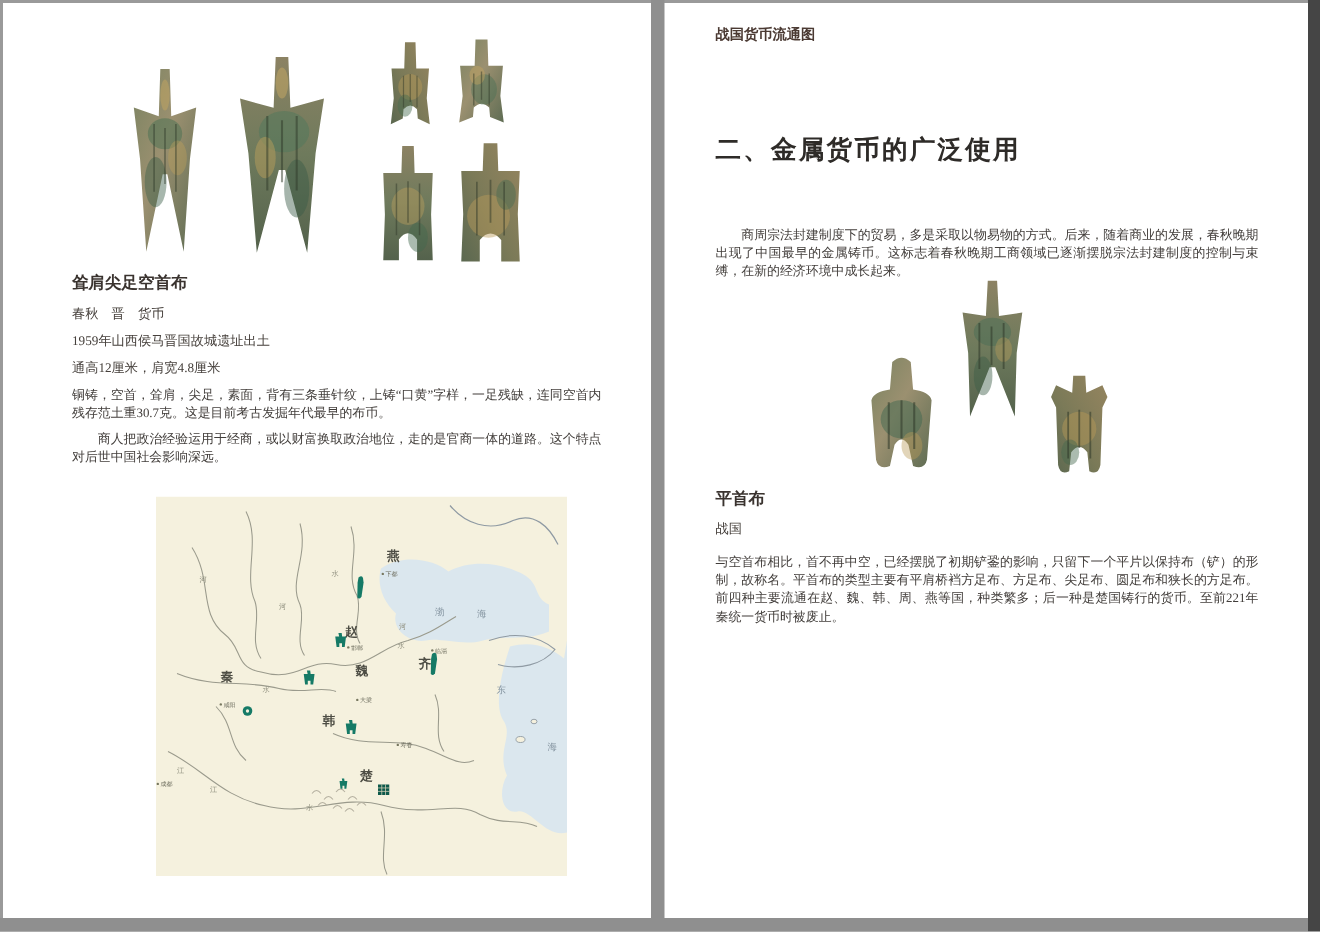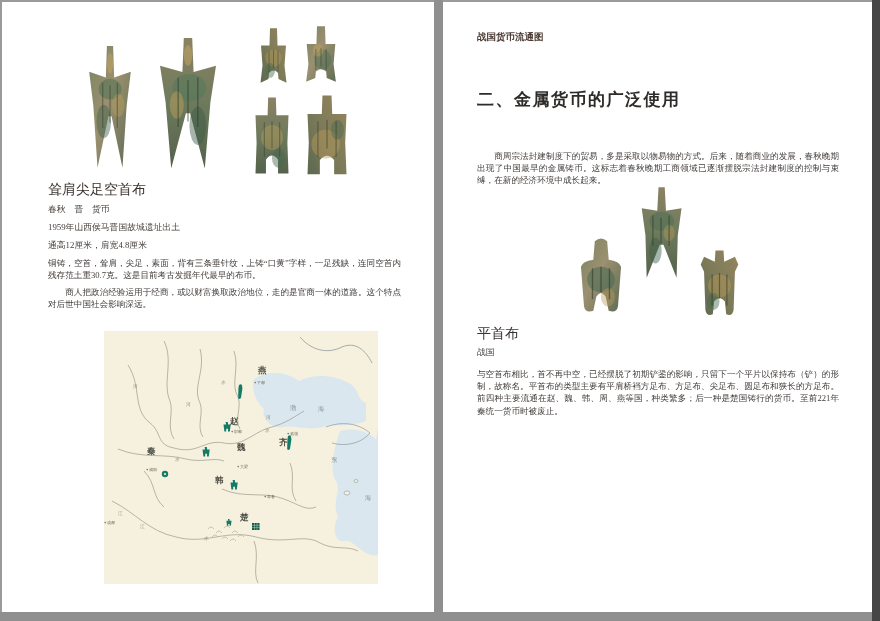--- a/index.html
+++ b/index.html
@@ -1,20 +1,20 @@
 <!DOCTYPE html>
 <html><head>
 <meta charset="utf-8">
 <style>
   html,body{margin:0;padding:0;background:#777;}
   .canvas{position:relative;width:880px;height:621px;background:#ffffff;overflow:hidden;
           font-family:"Liberation Serif","DejaVu Serif",serif;color:#3d3d3d;}
   .abs{position:absolute;}
   .edge{position:absolute;}
-  .cap-title{font-weight:normal;font-size:14px;color:#3a332f;text-align:center;}
+  .cap-title{font-weight:bold;font-size:11px;color:#3a332f;text-align:center;}
   .meta{font-size:8.8px;color:#46403c;}
   .body{font-size:8.6px;line-height:12.2px;text-align:justify;margin:0;color:#413d3a;}
   .tight{line-height:11.4px;}
   .ind{text-indent:2em;}
   .red-head{font-weight:bold;font-size:9.5px;color:#4b3a33;}
   .h2{font-weight:bold;font-size:17px;letter-spacing:1.5px;color:#2e2b28;}
   
   .ml-state{font-size:8.5px;fill:#4d4d44;font-weight:bold;}
   .ml-sea{font-size:6.3px;fill:#8494a0;}
   .ml-river{font-size:4.8px;fill:#8f8f7e;}
@@ -172,21 +172,21 @@
             <path d="M123.872,188 h1.584 l0.216,1.728 h1.8719999999999999 l-0.648,5.04 h-1.296 v-1.8719999999999999 h-1.296 v1.8719999999999999 h-1.296 l-0.648,-5.04 h1.8719999999999999 z" fill="#157a66"></path>
             <rect x="148" y="192" width="7.5" height="7" fill="#0e5a4b"></rect>
             <path d="M148,194.3h7.5M148,196.6h7.5M150.5,192v7M153,192v7" stroke="#d8d2b8" stroke-width="0.5" fill="none"></path>
           </g>
       </svg>
     </div>
   </div>
 
   <div class="abs" style="left:443px;top:0;width:429px;height:612px;">
 
-    <div class="abs red-head" style="left:34px;top:31px;">战国货币流通图</div>
+    <div class="abs red-head" style="left:34px;top:17px;">战国货币流通图</div>
     <div class="abs h2" style="left:34px;top:88px;">二、金属货币的广泛使用</div>
     <p class="abs body ind" style="left:34px;top:126px;width:362px;margin-top:24px;">商周宗法封建制度下的贸易，多是采取以物易物的方式。后来，随着商业的发展，春秋晚期出现了中国最早的金属铸币。这标志着春秋晚期工商领域已逐渐摆脱宗法封建制度的控制与束缚，在新的经济环境中成长起来。</p>
 
     <div class="abs" style="left:125px;top:180px;width:185px;height:150px;">
       <svg class="abs" style="left:65px;top:6px" width="56" height="94" viewBox="0 0 90 160" preserveAspectRatio="none">
         <path d="M41,2 L51,2 L53,42 L78,38 L72,84 L70,156 L49,100 L43,100 L22,156 L20,84 L14,38 L39,42 Z" fill="url(#bz2)"></path>
         <ellipse cx="46" cy="60" rx="20" ry="16" fill="rgba(74,110,86,0.5)"></ellipse>
         <ellipse cx="36" cy="110" rx="10" ry="22" fill="rgba(60,94,72,0.45)"></ellipse>
         <ellipse cx="58" cy="80" rx="9" ry="14" fill="rgba(188,158,90,0.4)"></ellipse>
         <path d="M32,50 v52 M45,54 v44 M58,50 v52" stroke="rgba(45,55,40,0.55)" stroke-width="2" fill="none"></path>

